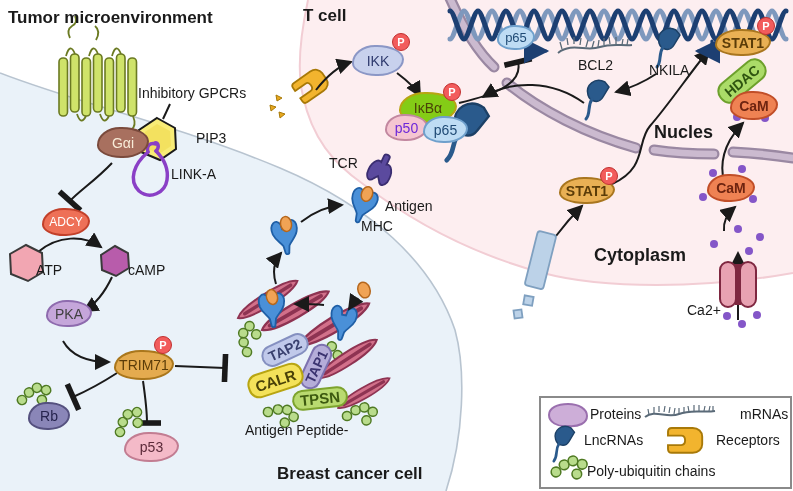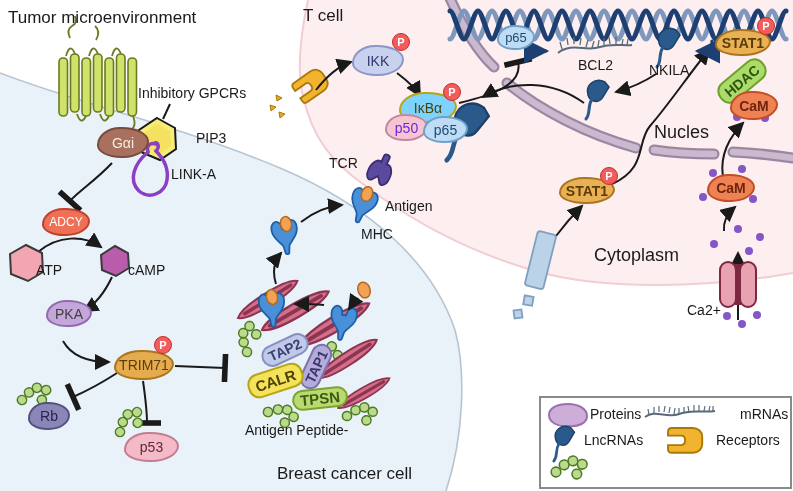--- a/index.html
+++ b/index.html
@@ -1,20 +1,20 @@
 <!DOCTYPE html>
 <html><head>
 <meta charset="utf-8">
 <style>
   html,body{margin:0;padding:0;background:#fff;}
   #stage{position:relative;width:793px;height:491px;overflow:hidden;background:#fff;
          font-family:"Liberation Sans",sans-serif;color:#1a1a1a;}
   #shapes{position:absolute;left:0;top:0;}
   .lbl{position:absolute;font-size:14px;line-height:1.15;white-space:nowrap;}
-  .b{font-weight:normal;font-size:17px;}
+  .b{font-weight:bold;font-size:17px;}
   .big{font-size:18px;}
   .blob{position:absolute;display:flex;align-items:center;justify-content:center;
         border:2px solid;border-radius:46% 54% 52% 48%/60% 48% 56% 42%;
         font-size:14px;white-space:nowrap;box-sizing:border-box;}
   .cap{border-radius:11px;font-weight:600;}
   .pb{position:absolute;width:18px;height:18px;border-radius:50%;background:#f25c5c;
       border:1.5px solid #c03030;color:#fff;font-size:11px;font-weight:bold;
       display:flex;align-items:center;justify-content:center;box-sizing:border-box;}
 </style>
 </head>
@@ -259,54 +259,55 @@
 <div class="lbl b big" style="left:594px;top:245px">Cytoplasm</div>
 <div class="lbl b" style="left:277px;top:464px">Breast cancer cell</div>
 
 <div class="lbl" style="left:138px;top:85px">Inhibitory GPCRs</div>
 <div class="lbl" style="left:196px;top:130px">PIP3</div>
 <div class="lbl" style="left:171px;top:166px">LINK-A</div>
 <div class="lbl" style="left:36px;top:262px">ATP</div>
 <div class="lbl" style="left:128px;top:262px">cAMP</div>
 <div class="lbl" style="left:329px;top:155px">TCR</div>
 <div class="lbl" style="left:385px;top:198px">Antigen</div>
-<div class="lbl" style="left:361px;top:226px">MHC</div>
+<div class="lbl" style="left:361px;top:218px">MHC</div>
 <div class="lbl" style="left:578px;top:57px">BCL2</div>
 <div class="lbl" style="left:649px;top:62px">NKILA</div>
 <div class="lbl" style="left:687px;top:302px">Ca2+</div>
 <div class="lbl" style="left:245px;top:422px">Antigen Peptide-</div>
 
 <div class="blob" style="left:97px;top:127px;width:52px;height:31px;background:#a8705f;border-color:#7a4a3c;color:#f8ecd8">Gαi</div>
 <div class="blob" style="left:42px;top:208px;width:48px;height:28px;background:#ee7057;border-color:#c2402a;color:#ffffff;font-size:12px">ADCY</div>
 <div class="blob" style="left:46px;top:300px;width:46px;height:27px;background:#c5a6da;border-color:#8e6bae;color:#404040">PKA</div>
 <div class="blob" style="left:114px;top:350px;width:60px;height:30px;background:#e4ab4f;border-color:#aa771c;color:#5b3c08">TRIM71</div>
 <div class="blob" style="left:28px;top:402px;width:42px;height:28px;background:#8a86b8;border-color:#55517f;color:#26244e">Rb</div>
 <div class="blob" style="left:124px;top:432px;width:55px;height:30px;background:#f4bac8;border-color:#c27d92;color:#5c2b3a">p53</div>
 
 <div class="blob cap" style="left:260px;top:339px;width:50px;height:22px;background:#c0c9ea;border-color:#8590c0;color:#39406e;transform:rotate(-25deg)">TAP2</div>
 <div class="blob cap" style="left:292px;top:356px;width:48px;height:21px;background:#b5add9;border-color:#7d72b0;color:#3b3370;transform:rotate(-65deg)">TAP1</div>
 <div class="blob cap" style="left:247px;top:368px;width:57px;height:25px;background:#f4e25a;border-color:#b8a512;color:#4a4208;font-size:15px;font-weight:700;transform:rotate(-18deg)">CALR</div>
 <div class="blob cap" style="left:292px;top:388px;width:56px;height:21px;background:#b9da70;border-color:#7da32e;color:#3d5a10;font-size:15px;transform:rotate(-6deg)">TPSN</div>
 
 <div class="blob" style="left:352px;top:45px;width:52px;height:31px;background:#c8d1ed;border-color:#8b97c6;color:#2f3a6e">IKK</div>
-<div class="blob" style="left:399px;top:92px;width:58px;height:31px;background:#7dd3fc;border-color:#b8a512;color:#4a4208">IκBα</div>
+<div class="blob" style="left:399px;top:92px;width:58px;height:31px;background:#84cc16;border-color:#b8a512;color:#4a4208">IκBα</div>
 <div class="blob" style="left:385px;top:114px;width:43px;height:27px;background:#f5c5d1;border-color:#c288a0;color:#6d28d9">p50</div>
 <div class="blob" style="left:423px;top:116px;width:45px;height:27px;background:#bedcf4;border-color:#6fa0cc;color:#1f4a75">p65</div>
 <div class="blob" style="left:497px;top:25px;width:38px;height:25px;background:#bedcf4;border-color:#6fa0cc;color:#1f4a75;font-size:13px">p65</div>
 
 <div class="blob" style="left:715px;top:29px;width:56px;height:27px;background:#e9b054;border-color:#a9761f;color:#5b3c08;font-weight:600">STAT1</div>
 <div class="blob cap" style="left:714px;top:69px;width:56px;height:24px;background:#abdb68;border-color:#6da02c;color:#2f5510;transform:rotate(-40deg)">HDAC</div>
 <div class="blob" style="left:730px;top:91px;width:48px;height:29px;background:#ef8253;border-color:#c14e28;color:#6e2410;font-weight:600">CaM</div>
 <div class="blob" style="left:559px;top:177px;width:56px;height:27px;background:#e9b054;border-color:#a9761f;color:#5b3c08;font-weight:600">STAT1</div>
 <div class="blob" style="left:707px;top:174px;width:48px;height:28px;background:#ef8253;border-color:#c14e28;color:#6e2410;font-weight:600">CaM</div>
 
 <div class="pb" style="left:392px;top:33px">P</div>
 <div class="pb" style="left:443px;top:83px">P</div>
 <div class="pb" style="left:154px;top:336px">P</div>
 <div class="pb" style="left:757px;top:17px">P</div>
 <div class="pb" style="left:600px;top:167px">P</div>
 
 <div class="lbl" style="left:590px;top:406px">Proteins</div>
 <div class="lbl" style="left:740px;top:406px">mRNAs</div>
 <div class="lbl" style="left:584px;top:432px">LncRNAs</div>
 <div class="lbl" style="left:716px;top:432px">Receptors</div>
+<div class="lbl" style="left:587px;top:463px">Poly-ubiquitin chains</div>
 
 </div>
 
 </body></html>

